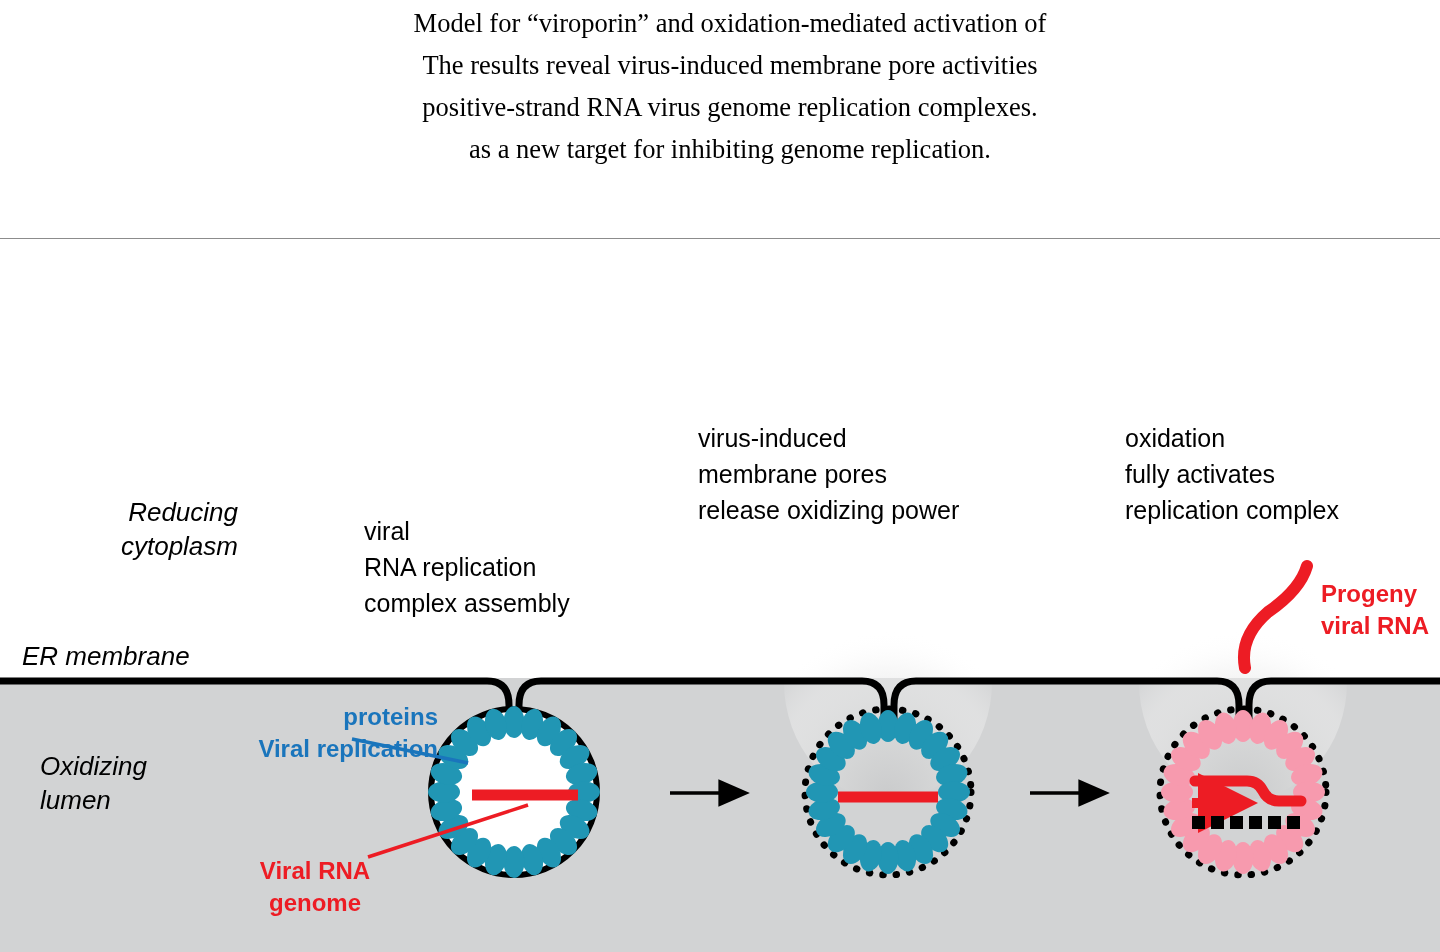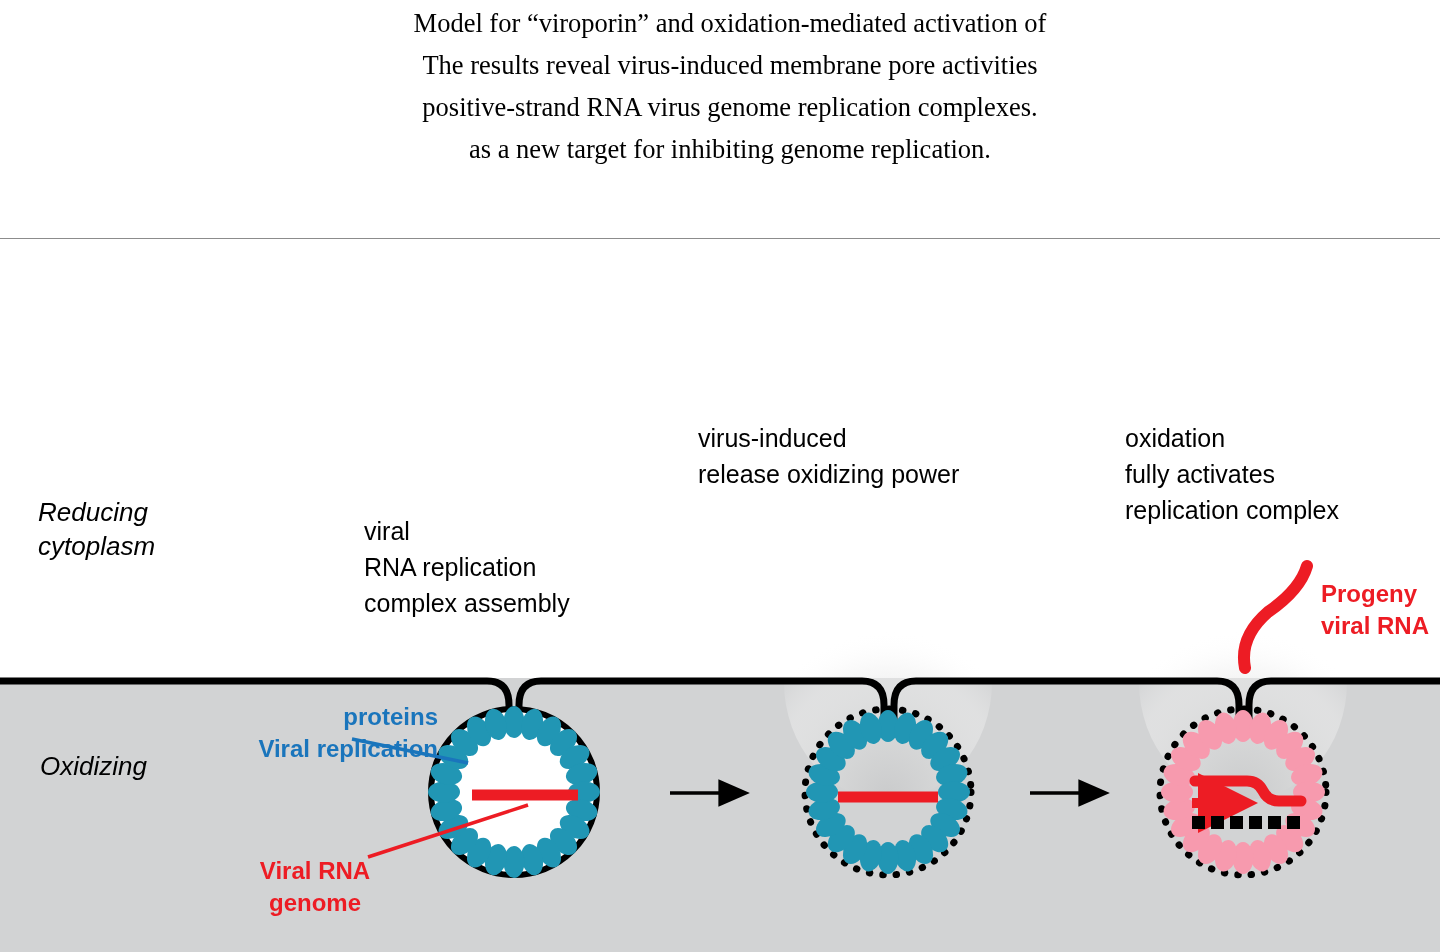--- a/index.html
+++ b/index.html
@@ -341,38 +341,41 @@
       <path d="M1245,668 Q1239,637 1268,612 Q1300,590 1307,566" fill="none" stroke="#ed1c24" stroke-width="12" stroke-linecap="round"></path>
     </g>
 
     <line x1="670" y1="793" x2="745" y2="793" stroke="#000" stroke-width="3.5" marker-end="url(#arrowhead)"></line>
     <line x1="1030" y1="793" x2="1105" y2="793" stroke="#000" stroke-width="3.5" marker-end="url(#arrowhead)"></line>
 
     <line x1="352" y1="739" x2="468" y2="763" stroke="#1a75bc" stroke-width="3.5"></line>
     <line x1="368" y1="857" x2="528" y2="805" stroke="#ed1c24" stroke-width="3.5"></line>
   </svg>
 
-  <div class="lbl italic" style="left:38px;top:495px;width:200px;">
+  <div class="lbl italic" style="left:38px;top:495px;width:200px;text-align:right;">
     <div>Reducing</div>
     <div>cytoplasm</div>
   </div>
 
+  <div class="lbl italic" style="left:22px;top:639px;width:260px;">ER membrane</div>
 
   <div class="lbl italic" style="left:40px;top:749px;width:200px;">
     <div>Oxidizing</div>
+    <div>lumen</div>
   </div>
 
   <div class="lbl head" style="left:364px;top:513px;width:300px;">
     <div>viral</div>
     <div>RNA replication</div>
     <div>complex assembly</div>
   </div>
 
   <div class="lbl head" style="left:698px;top:420px;width:340px;">
     <div>virus-induced</div>
+    <div>membrane pores</div>
     <div>release oxidizing power</div>
   </div>
 
   <div class="lbl head" style="left:1125px;top:420px;width:320px;">
     <div>oxidation</div>
     <div>fully activates</div>
     <div>replication complex</div>
   </div>
 
   <div class="lbl annot" style="left:226px;top:701px;width:212px;color:#1a75bc;text-align:right;">

